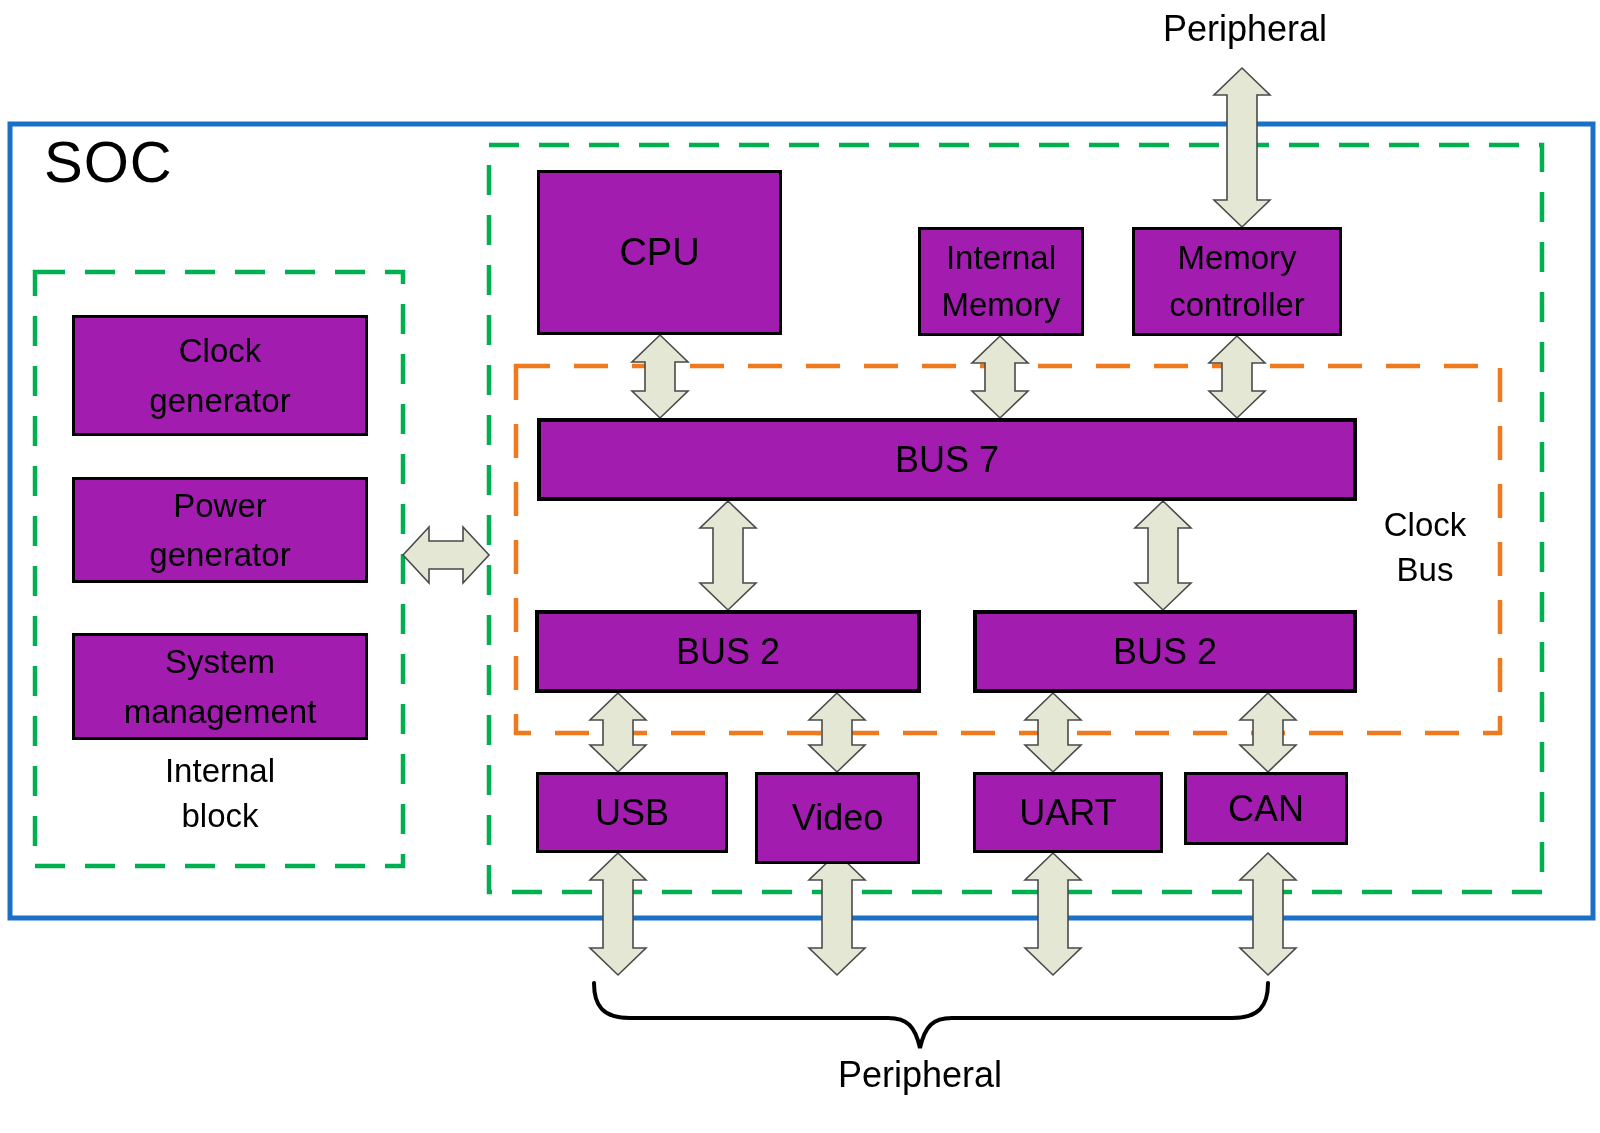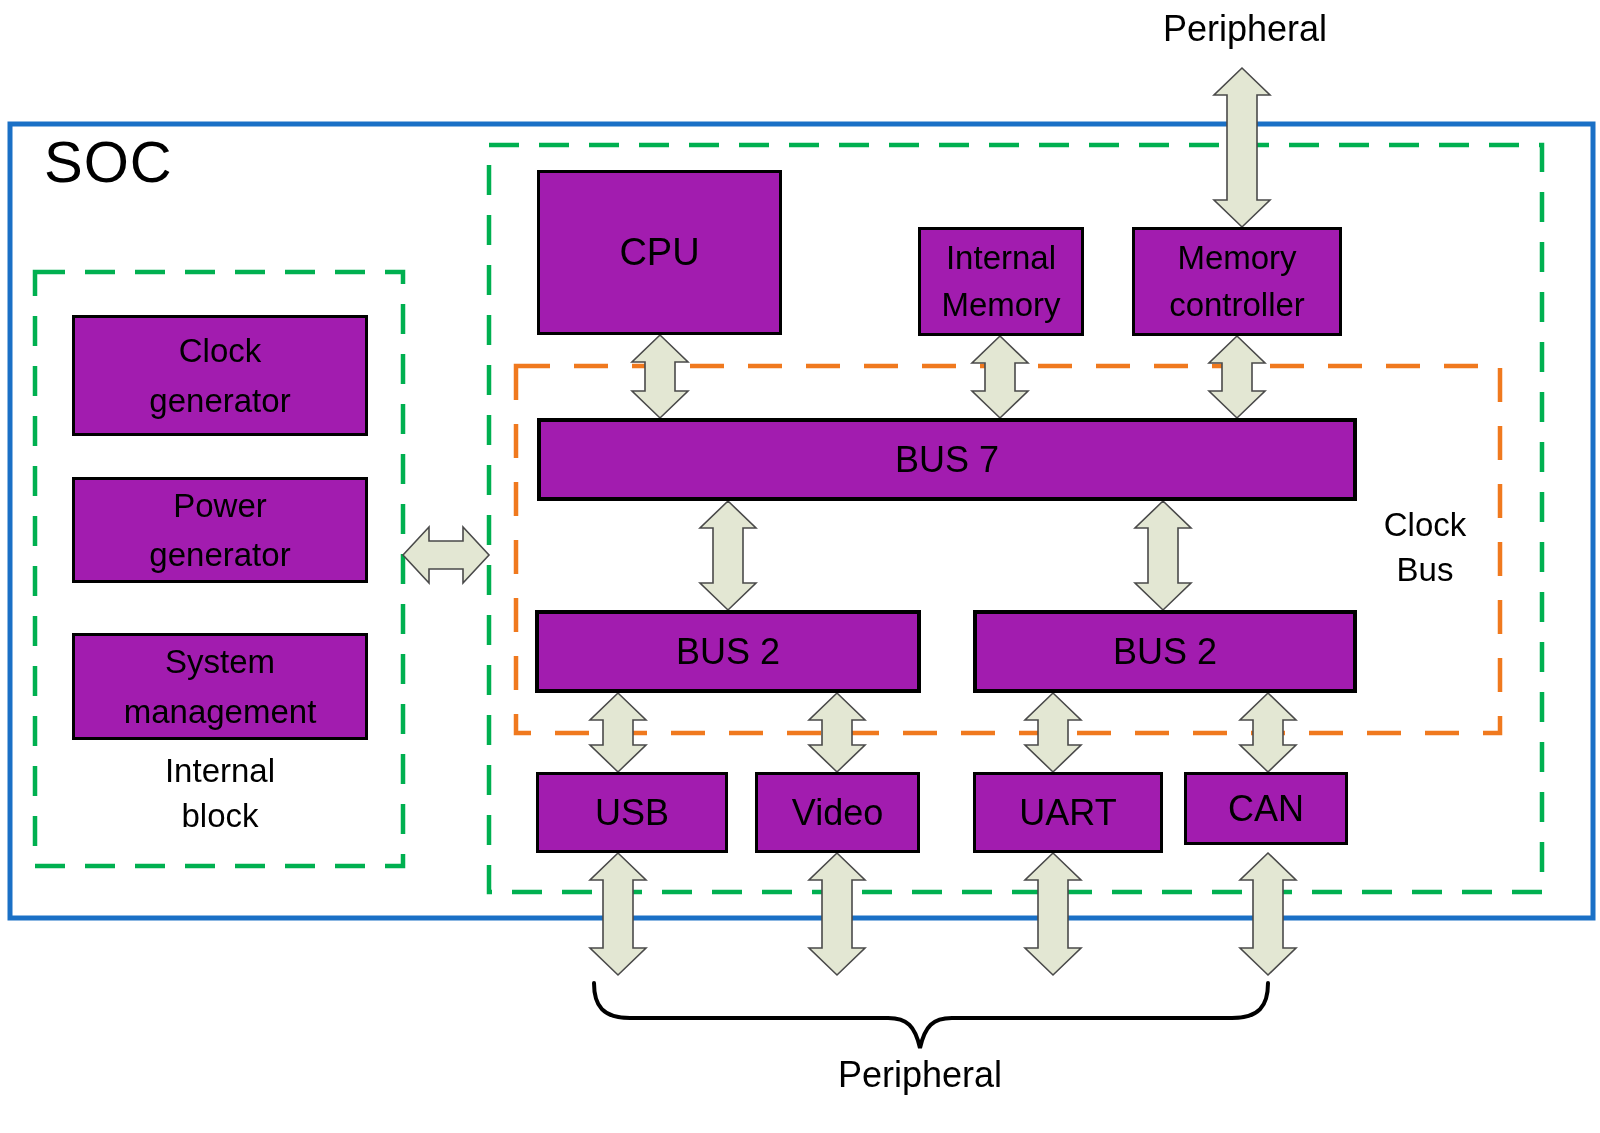--- a/index.html
+++ b/index.html
@@ -93,17 +93,17 @@
   <div class="box" style="left:918px;top:227px;width:166px;height:109px;line-height:1.4;">Internal
 Memory</div>
   <div class="box" style="left:1132px;top:227px;width:210px;height:109px;line-height:1.4;">Memory
 controller</div>
 
   <div class="box busbox" style="left:537px;top:418px;width:820px;height:83px;">BUS 7</div>
   <div class="box busbox" style="left:535px;top:610px;width:386px;height:83px;">BUS 2</div>
   <div class="box busbox" style="left:973px;top:610px;width:384px;height:83px;">BUS 2</div>
 
   <div class="box" style="left:536px;top:772px;width:192px;height:81px;font-size:36px;">USB</div>
-  <div class="box" style="left:755px;top:772px;width:165px;height:81px;font-size:36px;">Video</div>
+  <div class="box" style="left:755px;top:772px;width:165px;height:92px;font-size:36px;">Video</div>
   <div class="box" style="left:973px;top:772px;width:190px;height:81px;font-size:36px;">UART</div>
   <div class="box" style="left:1184px;top:772px;width:164px;height:73px;font-size:36px;">CAN</div>
 
 </div>
 
 </body></html>

